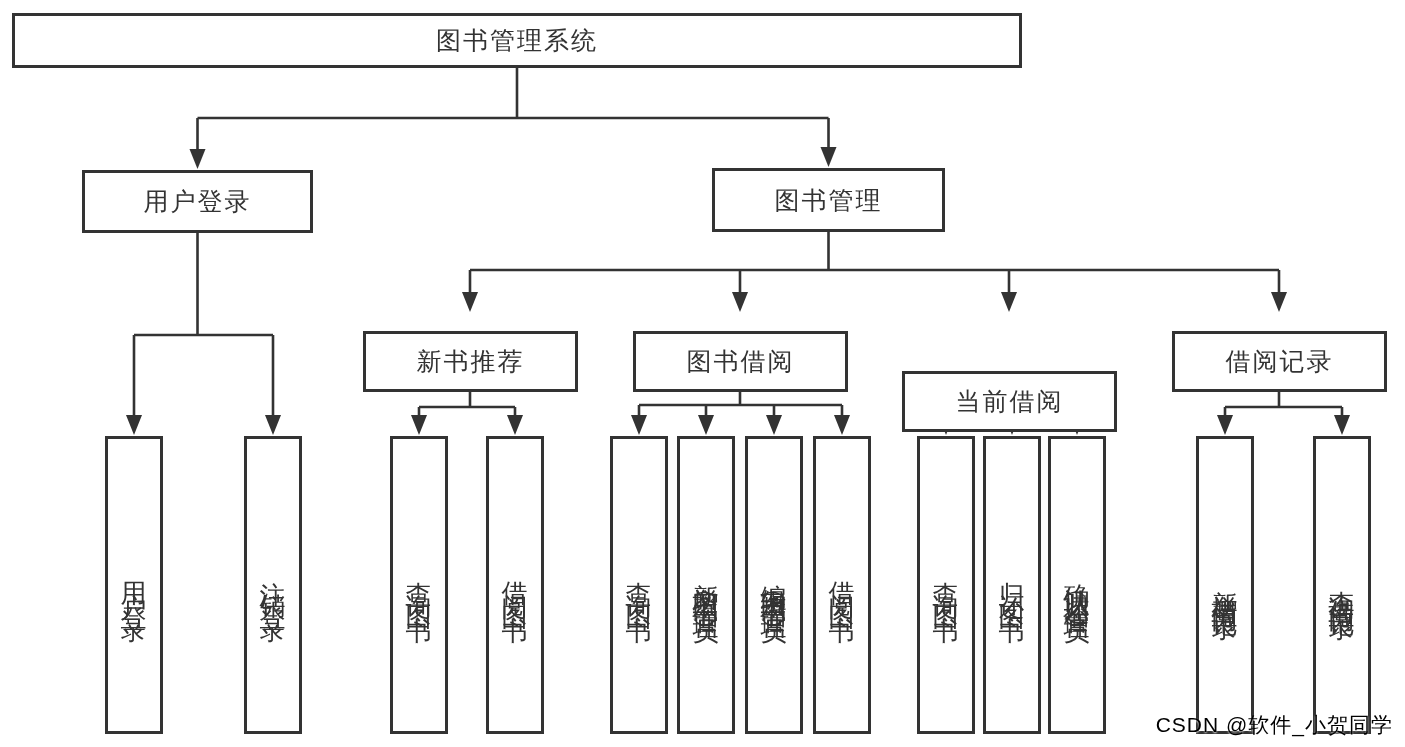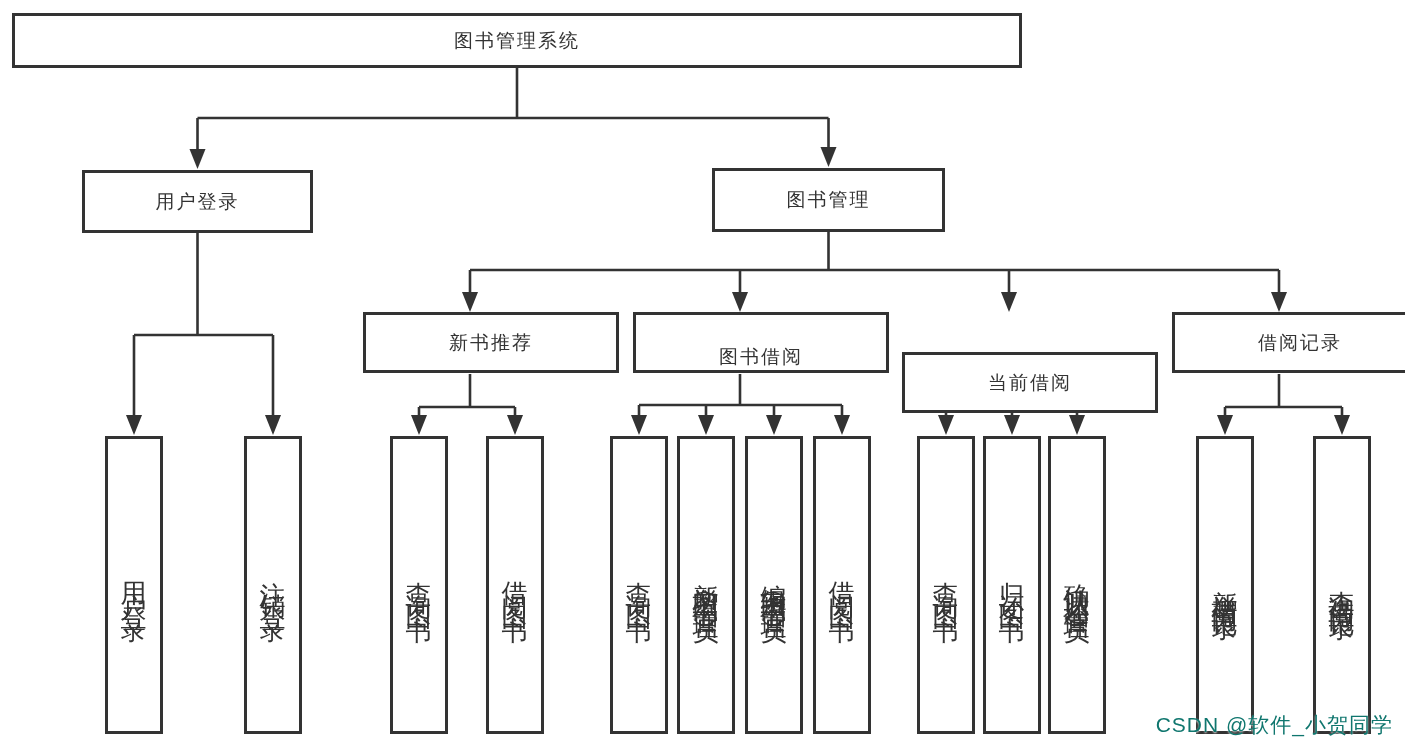--- a/index.html
+++ b/index.html
@@ -20,31 +20,31 @@
   .node {
     position: absolute;
     box-sizing: border-box;
     border: 3px solid #333333;
     background: #ffffff;
     display: flex;
     align-items: center;
     justify-content: center;
   }
   .h-label {
-    font-size: 19px;
+    font-size: 25px;
     letter-spacing: 2px;
     white-space: nowrap;
     color: #333333;
   }
   .root-box  { left: 12px;  top: 13px;  width: 1010px; height: 55px; }
   .l2-left   { left: 82px;  top: 170px; width: 231px;  height: 63px; }
   .l2-right  { left: 712px; top: 168px; width: 233px;  height: 64px; align-items: center; }
-  .l3 { top: 312px; height: 61px; width: 256px; }
+  .l3 { top: 331px; height: 61px; width: 215px; }
   .l3-a { left: 363px; }
-  .l3-b { left: 633px; align-items: flex-end; }
+  .l3-b { left: 633px; }
   .l3-c { left: 902px; margin-top: 40px; }
   .l3-d { left: 1172px; }
   .vbox { top: 436px; width: 58px; height: 298px; }
   .v-label {
     writing-mode: vertical-rl;
     text-orientation: mixed;
     font-size: 26px;
     line-height: 1;
     color: #333333;
     max-height: 290px;
@@ -63,21 +63,21 @@
   .vb-10 { left: 983px; }
   .vb-11 { left: 1048px; }
   .vb-12 { left: 1196px; }
   .vb-13 { left: 1313px; }
   .watermark {
     position: absolute;
     right: 12px;
     top: 711px;
     font-size: 21px;
     letter-spacing: 1px;
-    color: #0f766e;
+    color: #000000;
     text-shadow: 0 1px 2px rgba(255,255,255,0.9);
     white-space: nowrap;
   }
 </style>
 </head>
 <body>
 
 <div class="stage">
 
   <svg class="wires" viewBox="0 0 1405 747" xmlns="http://www.w3.org/2000/svg">

